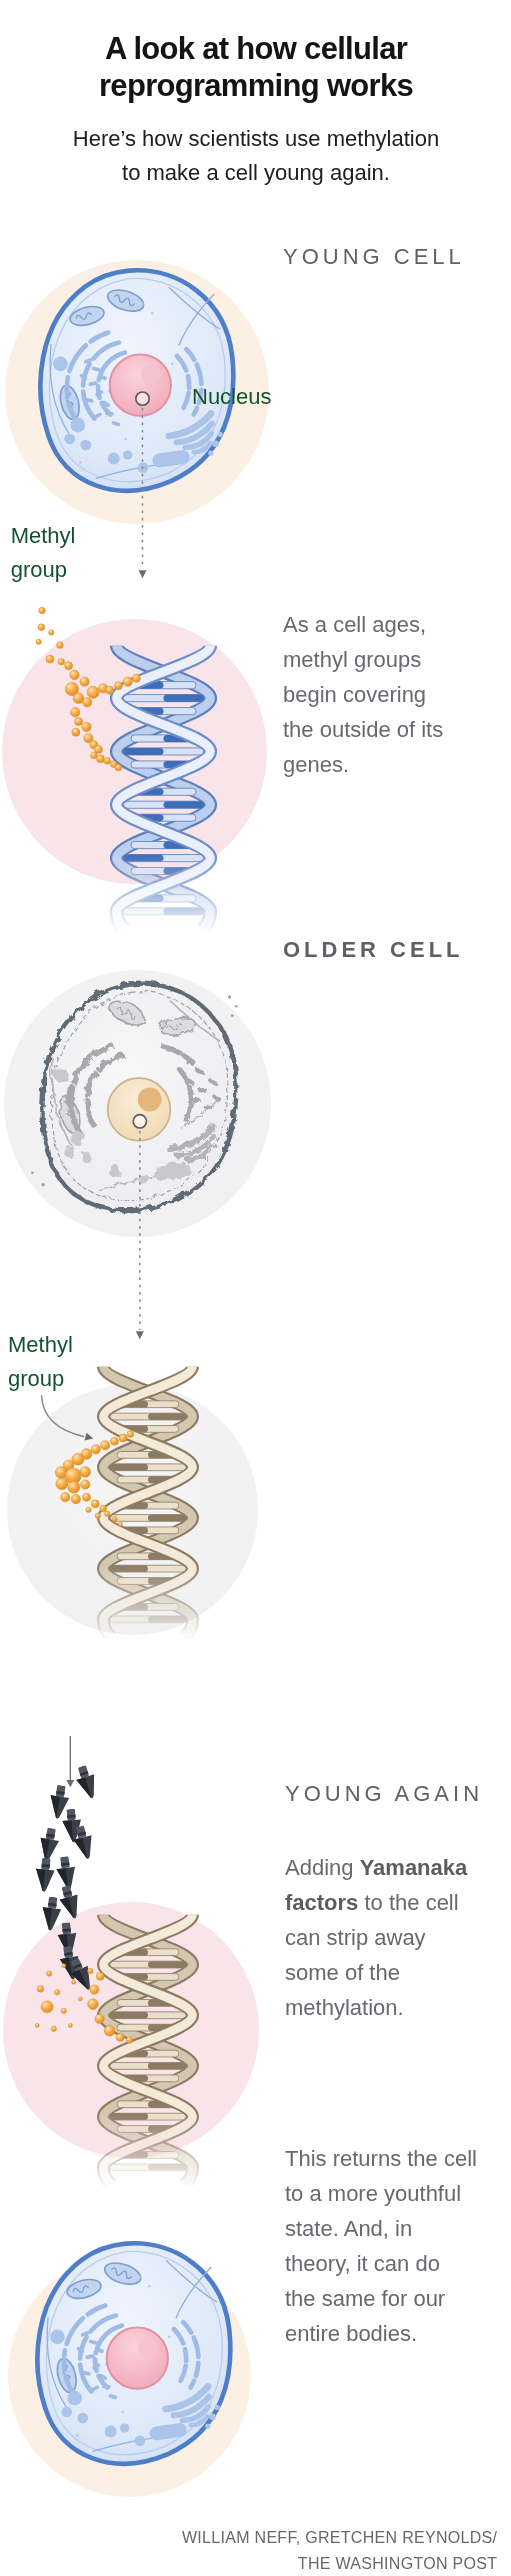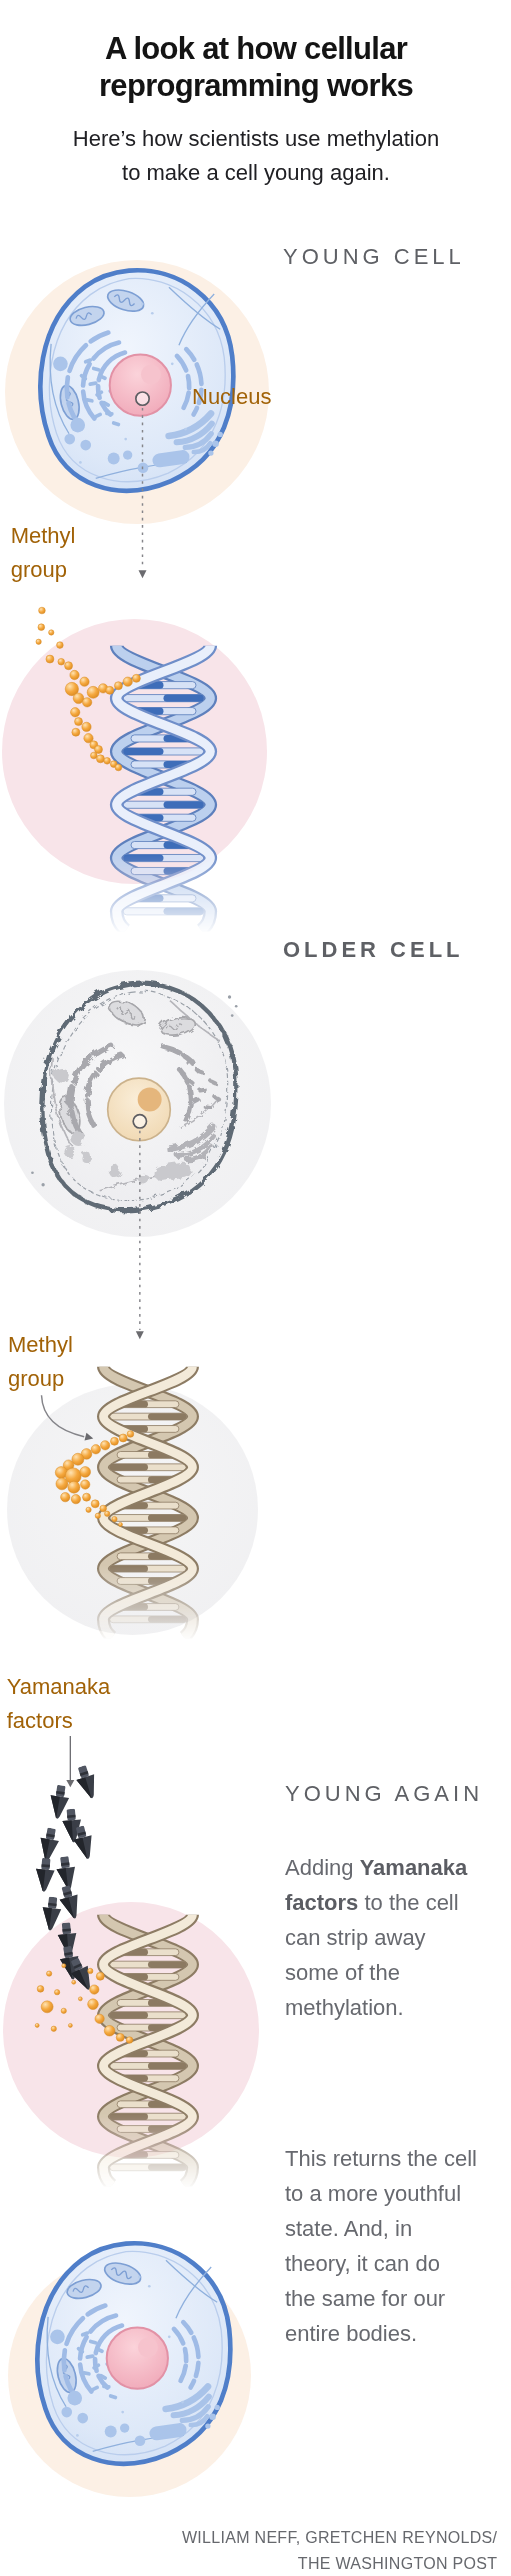--- a/index.html
+++ b/index.html
@@ -11,21 +11,21 @@
   .bg-pink{background:#f8e4e9;}
   .bg-gray{background:radial-gradient(circle at 50% 42%, #f5f5f6 0%, #efeff1 100%);}
   svg.art{position:absolute;z-index:1;overflow:visible;}
   .fade-bottom{-webkit-mask-image:linear-gradient(#000 72%,rgba(0,0,0,0) 99%);
                mask-image:linear-gradient(#000 72%,rgba(0,0,0,0) 99%);}
   .txt{position:absolute;z-index:2;white-space:pre-line;}
   .title{width:512px;text-align:center;font-size:31px;line-height:37px;font-weight:700;
          letter-spacing:-0.7px;color:#141414;}
   .subtitle{width:512px;text-align:center;font-size:22px;line-height:34px;color:#202024;}
   .seclabel{font-size:22px;letter-spacing:4px;color:#5e6065;text-align:right;}
-  .lbl{font-size:22px;line-height:34px;color:#a16207;}
+  .lbl{font-size:22px;line-height:34px;color:#14532d;}
   .body{font-size:22px;line-height:35px;color:#67696f;width:220px;}
   .body b{font-weight:700;color:#5b5d63;}
   .credit{font-size:16px;line-height:26px;letter-spacing:0.3px;color:#66686d;text-align:right;}
   
   .dna-blue{--sAe:#6f8ec9;--sA:#e9effb;--sBe:#5e80bd;--sB:#bcd0ee;--rd:#3e6db9;--rl:#d7e2f6;--re:#5e80bd;}
   .dna-tan{--sAe:#8d7c64;--sA:#f3ead9;--sBe:#8d7c64;--sB:#d4c7b0;--rd:#8c7a62;--rl:#eadfcb;--re:#8d7c64;}
 </style>
 </head>
 <body>
 
@@ -237,20 +237,25 @@
       <circle cx="111" cy="222" r="6"></circle>
         <circle cx="118" cy="229" r="6"></circle>
         <circle cx="111" cy="238" r="5"></circle>
         <circle cx="121" cy="243" r="6"></circle>
       <circle cx="131" cy="246" r="5"></circle>
         <circle cx="141" cy="251" r="5"></circle>
         <circle cx="148" cy="256" r="5"></circle>
     </g>
   </svg>
 
+  <p class="txt body" style="left:283px;top:585px;">As a cell ages,
+methyl groups
+begin covering
+the outside of its
+genes.</p>
 
   <div class="circle bg-gray" style="left:4px;top:970px;width:267px;height:267px;"></div>
   <span class="txt seclabel" style="left:283px;top:937px;font-weight:bold;">OLDER CELL</span>
 
   <svg class="art" style="left:18.7px;top:973px;" width="220" height="261" viewBox="0 0 330 392">
     <path d="M165,14 C242,4 320,64 323,155 C326,242 300,312 224,342 C148,372 64,350 42,270 C21,196 30,96 100,42 C122,23 143,18 165,14 Z" fill="url(#gCellOld)" stroke="#5f6a74" stroke-width="6.5" filter="url(#rough)"></path>
     <path d="M165,26 C232,19 306,72 310,155 C313,234 290,300 218,328 C150,354 74,334 54,262 C36,198 44,104 110,52 C130,37 148,31 165,26 Z" fill="none" stroke="#9aa0a8" stroke-width="1.8" stroke-dasharray="7 4" filter="url(#rough)"></path>
     <g filter="url(#rough)">
       <path d="M225,40 Q272,84 300,100" fill="none" stroke="#b5b5ba" stroke-width="2.5"></path>
       <path d="M48,125 Q42,202 76,256" fill="none" stroke="#b5b5ba" stroke-width="2.5"></path>
@@ -357,22 +362,20 @@
         <circle cx="75" cy="124" r="5"></circle>
         <circle cx="53" cy="126" r="4"></circle>
       <circle cx="67" cy="135" r="4"></circle>
         <circle cx="81" cy="132" r="4"></circle>
         <circle cx="92" cy="140" r="4"></circle>
         <circle cx="101" cy="148" r="3"></circle>
     </g>
   </svg>
 
 
-  <span class="txt lbl" style="left:6.7px;top:1670px;">Yamanaka
-factors</span>
 
   <svg class="art" style="left:59px;top:1732px;" width="24" height="60" viewBox="0 0 36 90">
     <line x1="17" y1="6" x2="17" y2="72" stroke="#6f6f74" stroke-width="2"></line>
     <path d="M11,72 L23,72 L17,83 Z" fill="#6b6b6f"></path>
   </svg>
 
   <svg class="art" style="left:40px;top:1770px;" width="87" height="223" viewBox="0 0 130 335">
     <g>
         <use href="#sym-dart" x="-10" y="-14" width="34" height="56" transform="translate(60,10) rotate(-18)"></use>
       </g>

